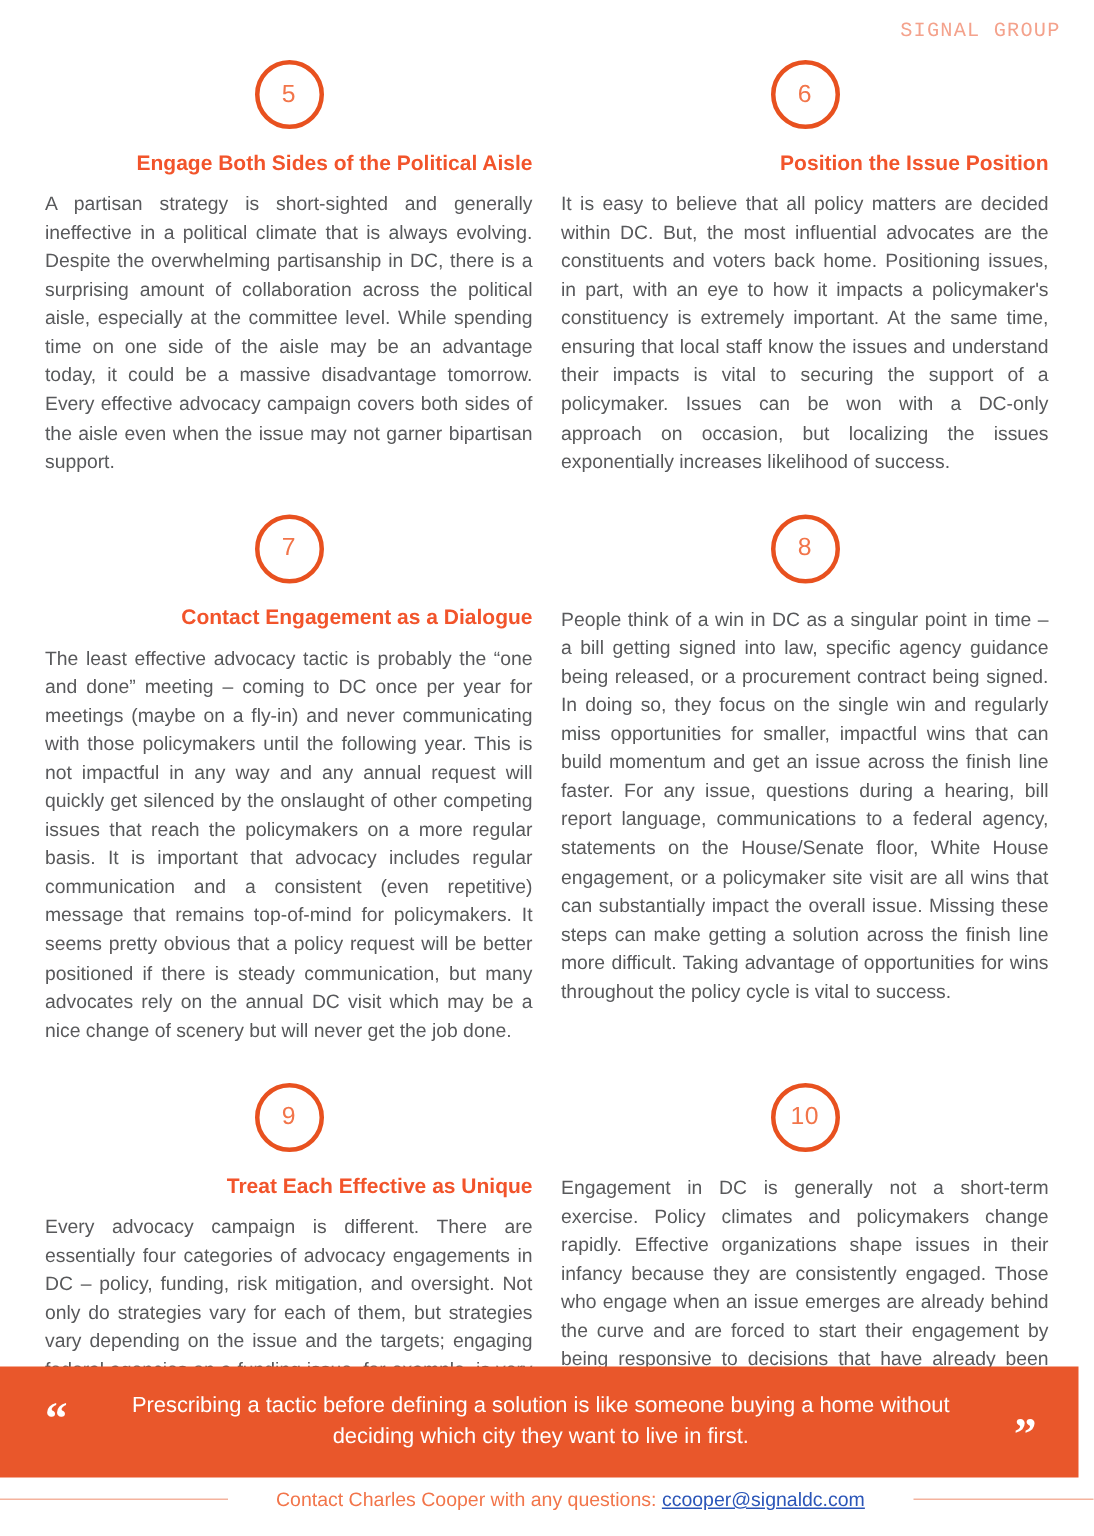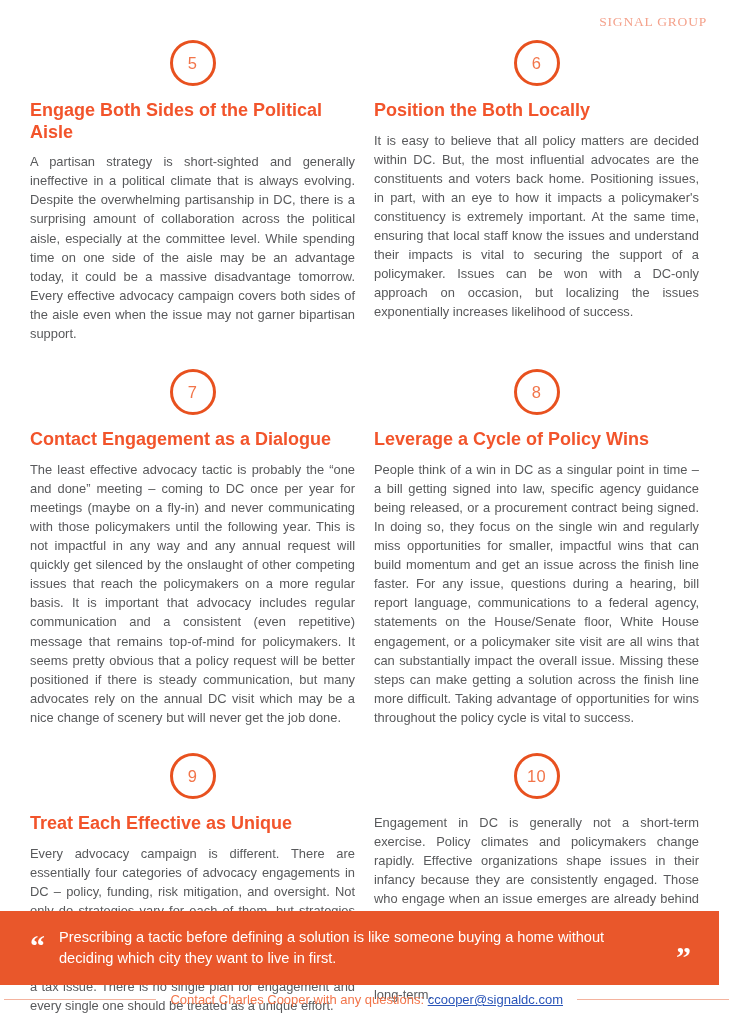--- a/index.html
+++ b/index.html
@@ -16,21 +16,21 @@
   }
 
   
   .page-header {
     position: absolute;
     top: 14px;
     right: 22px;
     font-size: 13.5px;
     letter-spacing: 0.8px;
     color: #f4a28c;
-    font-family: Liberation Serif, serif;
+    font-family: Liberation Mono, monospace;
   }
 
   
   .tips-grid {
     position: absolute;
     top: 40px;
     left: 30px;
     width: 669px;
     display: grid;
     grid-template-columns: 325px 325px;
@@ -54,23 +54,23 @@
     display: flex;
     align-items: center;
     justify-content: center;
     font-size: 16.5px;
     color: #f2754a;
     font-family: "Liberation Sans", sans-serif;
     letter-spacing: 0.3px;
   }
 
   .tip-title {
-    text-align: left;
+    text-align: right;
     color: #f2542b;
-    font-size: 18px;
+    font-size: 14px;
     font-weight: bold;
     margin: 0 0 9px 0;
     line-height: 1.2;
     font-family: "Liberation Sans", sans-serif;
   }
 
   .tip-body {
     margin: 0;
     text-align: justify;
     text-justify: inter-word;
@@ -105,36 +105,37 @@
     margin-left: 30px;
     margin-top: -4px;
   }
   .quote-mark.close {
     margin-right: 28px;
     margin-top: 18px;
   }
   .quote-text {
     flex: 1 1 auto;
     color: #ffffff;
+    text-align: center;
     font-size: 14.6px;
     line-height: 1.45;
     padding: 0 14px;
     font-family: "Liberation Sans", sans-serif;
   }
 
   
   .page-footer {
     position: absolute;
     left: 0;
     top: 992px;
     width: 729px;
     display: flex;
     align-items: center;
-    justify-content: flex-end;
-    gap: 14px;
+    justify-content: flex-start;
+    gap: 32px;
   }
   .footer-rule {
     height: 1px;
     background: #f4b39e;
     flex: 0 0 auto;
   }
   .footer-rule.left  { width: 152px; }
   .footer-rule.right { width: 152px; }
   .footer-text {
     font-size: 13px;
@@ -159,33 +160,32 @@
 <div class="tips-grid">
 
   <div class="tip">
     <div class="tip-badge">5</div>
     <h2 class="tip-title">Engage Both Sides of the Political Aisle</h2>
     <p class="tip-body">A partisan strategy is short-sighted and generally ineffective in a political climate that is always evolving. Despite the overwhelming partisanship in DC, there is a surprising amount of collaboration across the political aisle, especially at the committee level.  While spending time on one side of the aisle may be an advantage today, it could be a massive disadvantage tomorrow. Every effective advocacy campaign covers both sides of the aisle even when the issue may not garner bipartisan support.</p>
   </div>
 
   <div class="tip">
     <div class="tip-badge">6</div>
-    <h2 class="tip-title">Position the Both Locally</h2>
+    <h2 class="tip-title">Position the Issue Position</h2>
     <p class="tip-body">It is easy to believe that all policy matters are decided within DC. But, the most influential advocates are the constituents and voters back home.  Positioning issues, in part, with an eye to how it impacts a policymaker's constituency is extremely important.  At the same time, ensuring that local staff know the issues and understand their impacts is vital to securing the support of a policymaker.   Issues can be won with a DC-only approach on occasion, but localizing the issues exponentially increases likelihood of success.</p>
   </div>
 
   <div class="tip">
     <div class="tip-badge">7</div>
     <h2 class="tip-title">Contact Engagement as a Dialogue</h2>
     <p class="tip-body">The least effective advocacy tactic is probably the “one and done” meeting – coming to DC once per year for meetings (maybe on a fly-in) and never communicating with those policymakers until the following year.  This is not impactful in any way and any annual request will quickly get silenced by the onslaught of other competing issues that reach the policymakers on a more regular basis.   It is important that advocacy includes regular communication and a consistent (even repetitive) message that remains top-of-mind for policymakers.  It seems pretty obvious that a policy request will be better positioned if there is steady communication, but many advocates rely on the annual DC visit which may be a nice change of scenery but will never get the job done.</p>
   </div>
 
   <div class="tip">
     <div class="tip-badge">8</div>
-    <h2 class="tip-title">Leverage a Cycle of Policy Wins</h2>
     <p class="tip-body">People think of a win in DC as a singular point in time – a bill getting signed into law, specific agency guidance being released, or a procurement contract being signed. In doing so, they focus on the single win and regularly miss opportunities for smaller, impactful wins that can build momentum and get an issue across the finish line faster.   For any issue, questions during a hearing, bill report language, communications to a federal agency, statements on the House/Senate floor, White House engagement, or a policymaker site visit are all wins that can substantially impact the overall issue.  Missing these steps can make getting a solution across the finish line more difficult.   Taking advantage of opportunities for wins throughout the policy cycle is vital to success.</p>
   </div>
 
   <div class="tip">
     <div class="tip-badge">9</div>
     <h2 class="tip-title">Treat Each Effective as Unique</h2>
     <p class="tip-body">Every advocacy campaign is different.   There are essentially four categories of advocacy engagements in DC – policy, funding, risk mitigation, and oversight.  Not only do strategies vary for each of them, but strategies vary depending on the issue and the targets; engaging federal agencies on a funding issue, for example, is very different than engaging Congress or the White House on a tax issue.  There is no single plan for engagement and every single one should be treated as a unique effort.</p>
   </div>
 
   <div class="tip">

